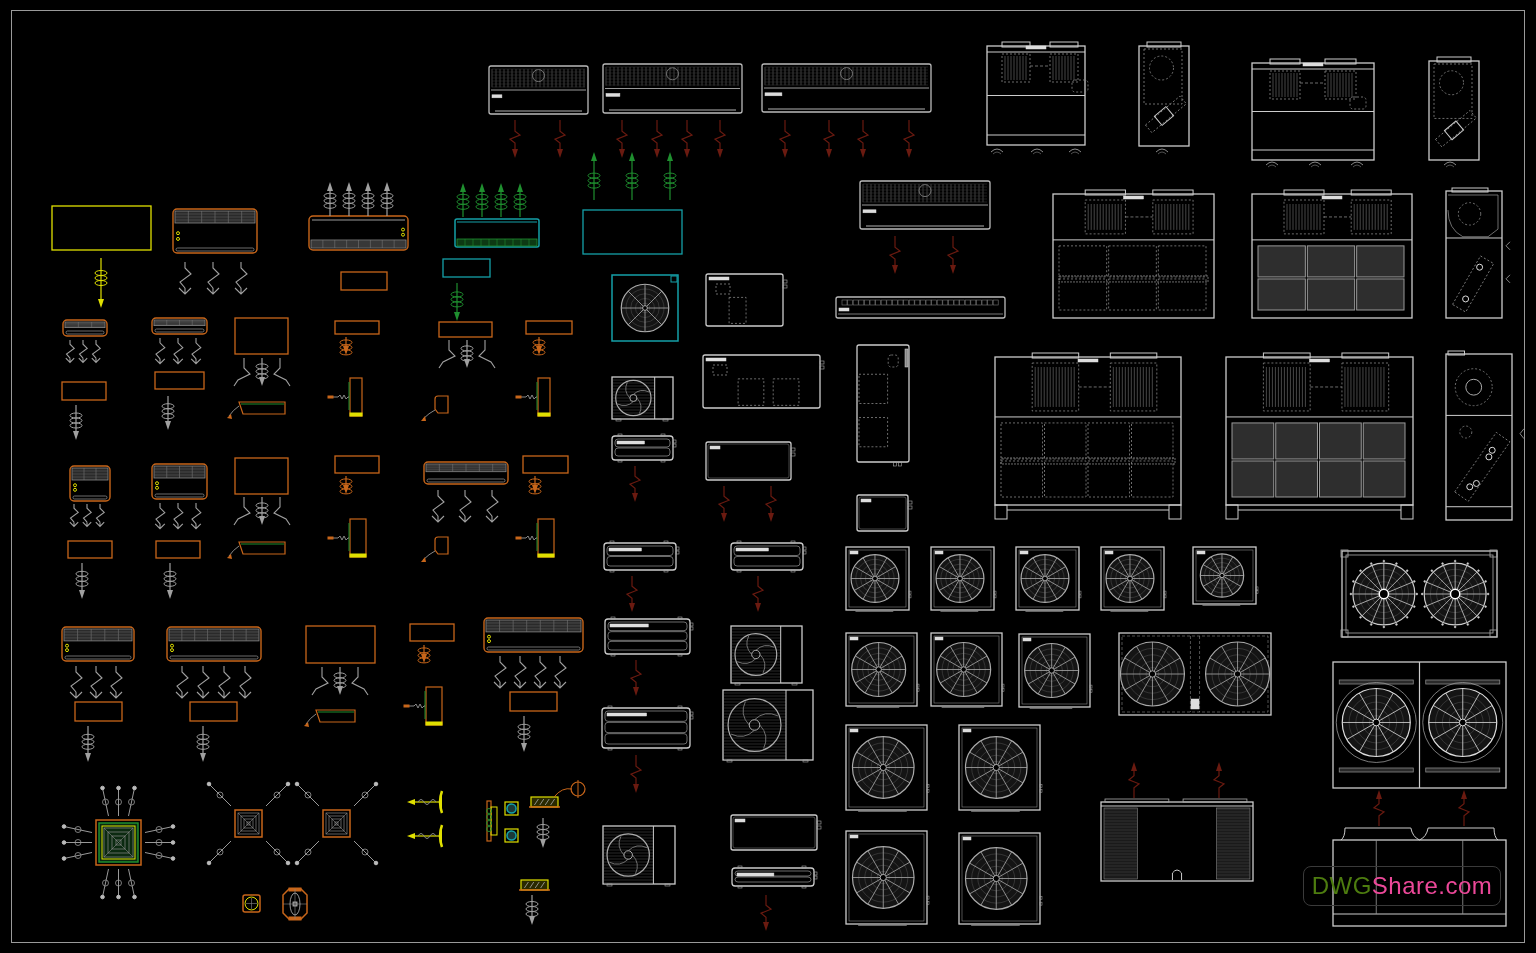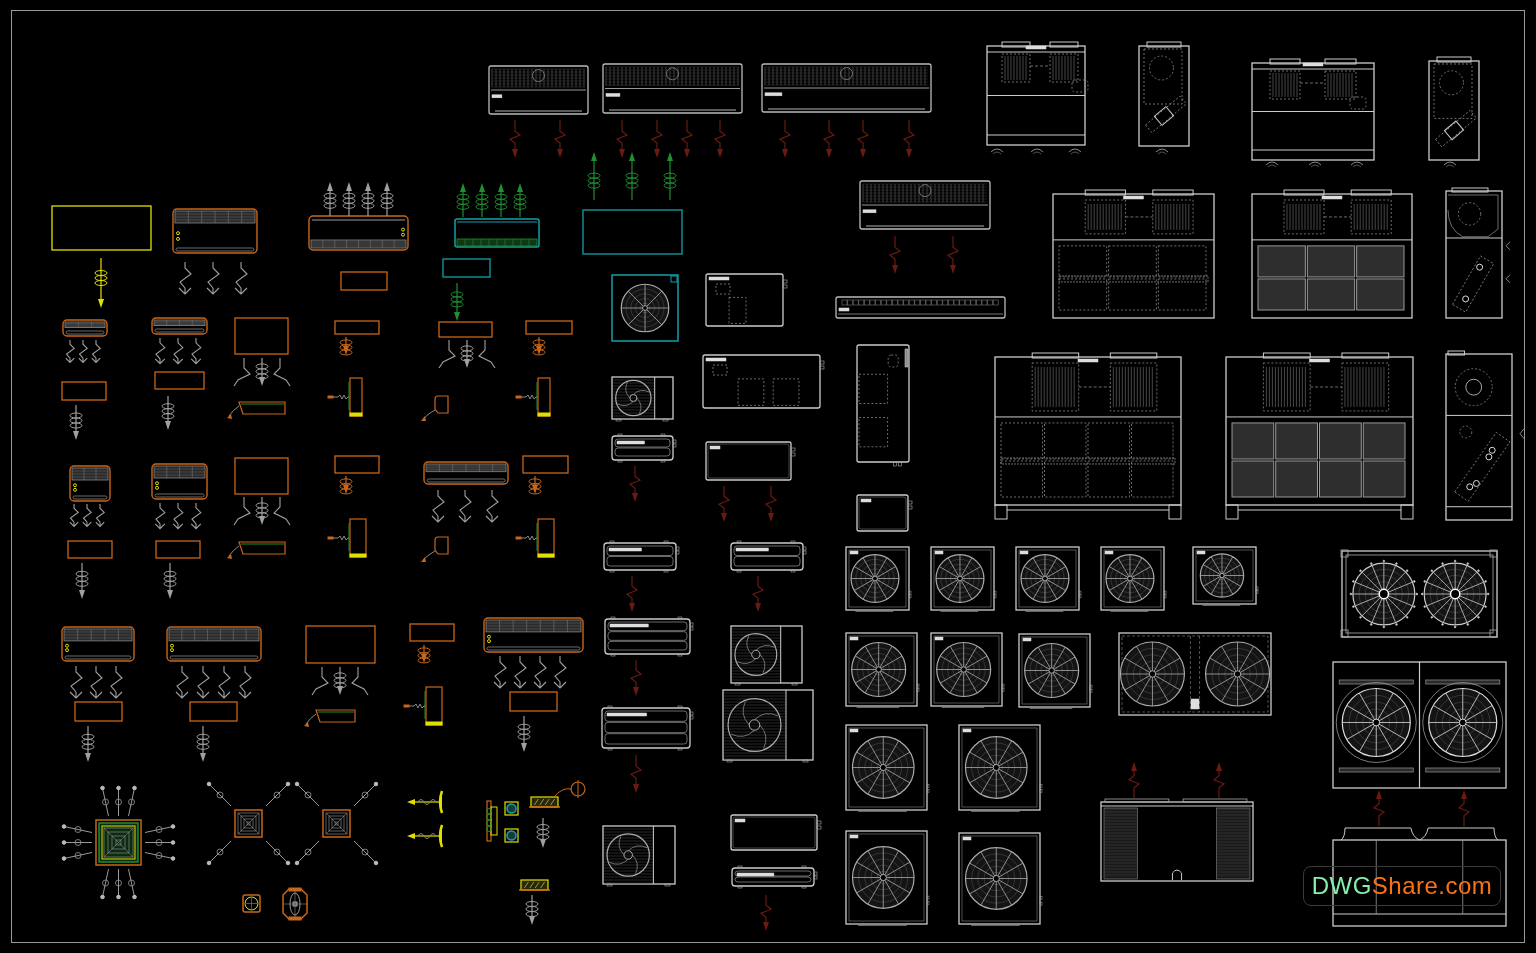--- a/index.html
+++ b/index.html
@@ -1,21 +1,21 @@
 <!DOCTYPE html>
 <html><head>
 <meta charset="utf-8">
 <style>
   html,body{margin:0;padding:0;background:#000;}
   body{width:1536px;height:953px;overflow:hidden;position:relative;font-family:"Liberation Sans",sans-serif;}
   #canvas{position:absolute;left:0;top:0;width:1536px;height:953px;}
   .frame{position:absolute;left:11px;top:10px;width:1514px;height:933px;border:1px solid #9a9a9a;box-sizing:border-box;}
   .wm{position:absolute;left:1303px;top:866px;width:196px;height:38px;border:1px solid #3a3a3a;border-radius:8px;display:flex;align-items:center;justify-content:center;font-size:24px;letter-spacing:0.5px;pointer-events:auto;}
-  .wm .dwg{color:#86efac;}
-  .wm .share{color:#f97316;}
+  .wm .dwg{color:#4d7c0f;}
+  .wm .share{color:#ec4899;}
 </style>
 </head>
 <body>
 
 <svg id="canvas" viewBox="0 0 1536 953" xmlns="http://www.w3.org/2000/svg">
     <g>
       <rect x="52" y="206" width="99" height="44" rx="0" fill="none" stroke="#e0e000" stroke-width="1.3"></rect>
     </g>
     <g>
       <line x1="101" y1="258" x2="101" y2="300" stroke="#e0e000" stroke-width="1.2"></line>

